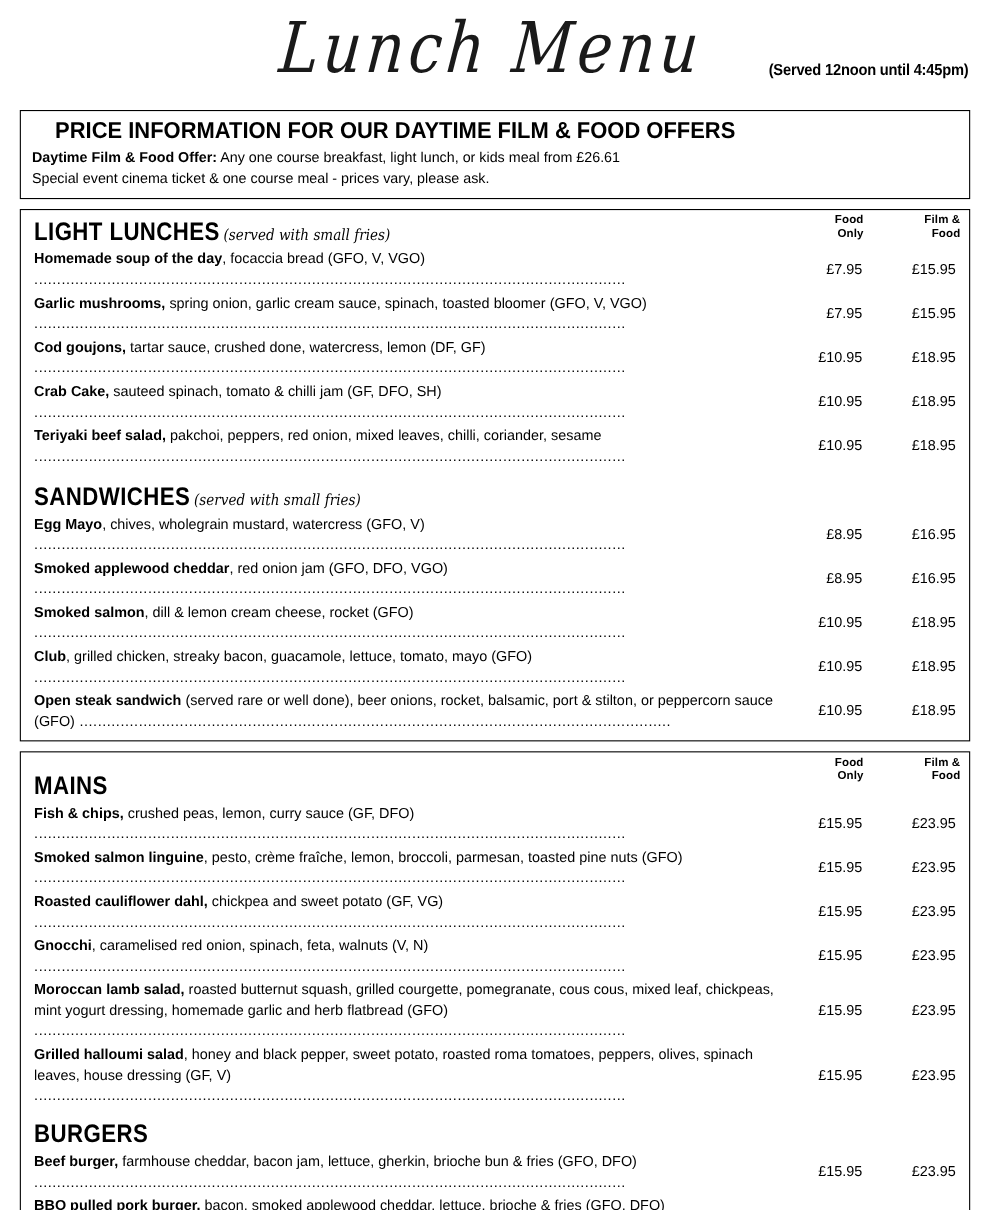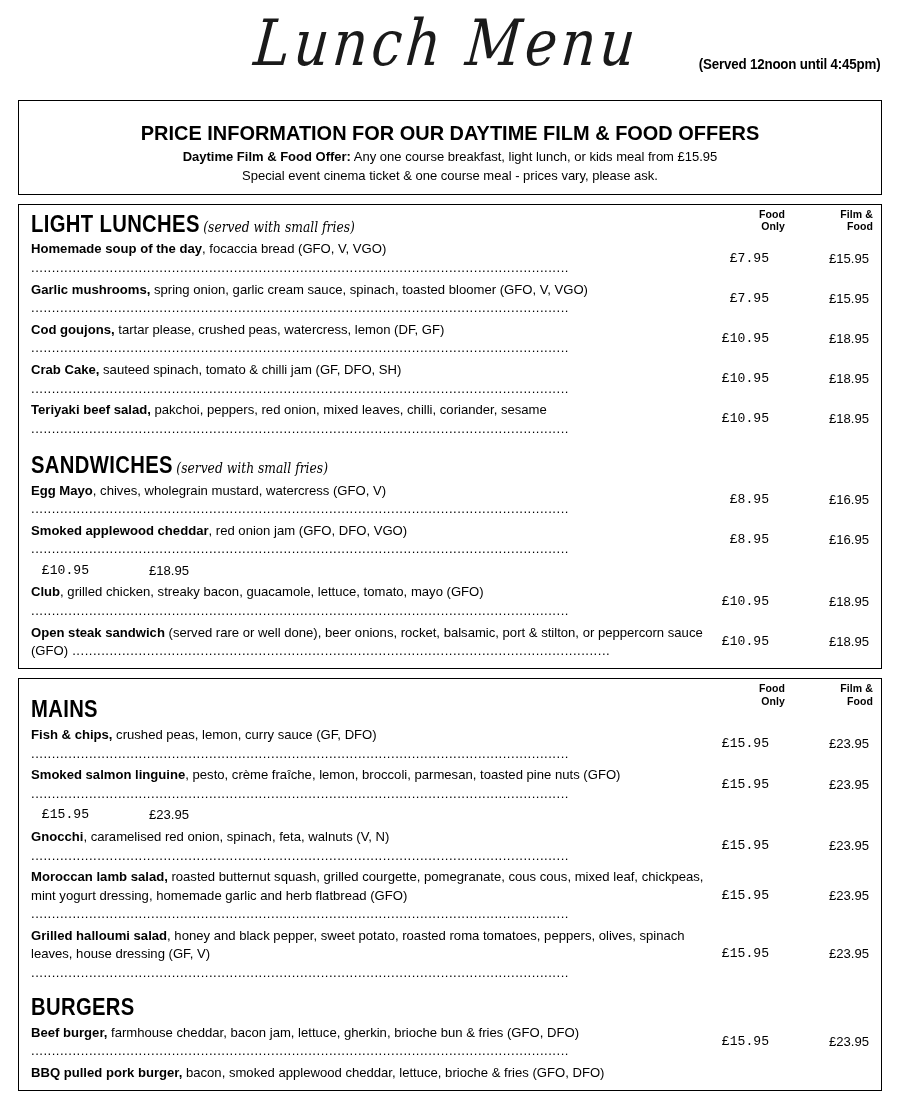--- a/index.html
+++ b/index.html
@@ -53,22 +53,21 @@
   
   .box {
     border: 1.6px solid #000;
     margin: 0 18px 9px 18px;
     background: #fff;
     box-sizing: border-box;
   }
 
   
   .price-banner {
-    padding: 20px 10px 8px 10px;
-    text-align: center;
+    padding: 6px 10px 8px 10px;
   }
   .price-banner .pb-title {
     font-family: "Liberation Sans Narrow", "Liberation Sans", sans-serif;
     font-size: 21px;
     font-weight: 700;
     letter-spacing: 0px;
     transform: scaleX(0.95);
     margin-bottom: 3px;
     white-space: nowrap;
   }
@@ -133,38 +132,38 @@
     display: inline;
     letter-spacing: 0.5px;
     color: #000;
   }
   .item .p1, .item .p2 {
     flex: 0 0 auto;
     text-align: right;
     font-size: 13.1px;
     white-space: nowrap;
   }
-  .item .p1 { width: 58px; margin-right: 38px; font-family: Liberation Mono, monospace; }
+  .item .p1 { width: 58px; margin-right: 23px; }
   .item .p2 { width: 62px; }
 
   
   .item.two-line { }
 </style>
 </head>
 <body>
 
 <div class="header">
   <div class="script-title">Lunch Menu</div>
   <div class="served-note">(Served 12noon until 4:45pm)</div>
 </div>
 
 <div class="box price-banner">
   <div class="pb-title">PRICE INFORMATION FOR OUR DAYTIME FILM &amp; FOOD OFFERS</div>
   <div class="pb-line">
-    <b>Daytime Film &amp; Food Offer:</b><span> Any one course breakfast, light lunch, or kids meal from £15.95</span>
+    <b>Daytime Film &amp; Food Offer:</b><span> Any one course breakfast, light lunch, or kids meal from £26.61</span>
   </div>
   <div class="pb-line">Special event cinema ticket &amp; one course meal - prices vary, please ask.</div>
 </div>
 
 <div class="box section-box">
   <div class="colhead food-only">
     <div>Food</div>
     <div>Only</div>
   </div>
   <div class="colhead film-food">
@@ -180,21 +179,21 @@
         <div class="desc"><b>Homemade soup of the day</b><span>, focaccia bread (GFO, V, VGO)</span><span class="leader"> ..................................................................................................................................</span></div>
         <div class="p1">£7.95</div>
         <div class="p2">£15.95</div>
       </div>
       <div class="item">
         <div class="desc"><b>Garlic mushrooms,</b><span> spring onion, garlic cream sauce, spinach, toasted bloomer (GFO, V, VGO)</span><span class="leader"> ..................................................................................................................................</span></div>
         <div class="p1">£7.95</div>
         <div class="p2">£15.95</div>
       </div>
       <div class="item">
-        <div class="desc"><b>Cod goujons,</b><span> tartar please, crushed peas, watercress, lemon (DF, GF)</span><span class="leader"> ..................................................................................................................................</span></div>
+        <div class="desc"><b>Cod goujons,</b><span> tartar sauce, crushed done, watercress, lemon (DF, GF)</span><span class="leader"> ..................................................................................................................................</span></div>
         <div class="p1">£10.95</div>
         <div class="p2">£18.95</div>
       </div>
       <div class="item">
         <div class="desc"><b>Crab Cake,</b><span> sauteed spinach, tomato &amp; chilli jam (GF, DFO, SH)</span><span class="leader"> ..................................................................................................................................</span></div>
         <div class="p1">£10.95</div>
         <div class="p2">£18.95</div>
       </div>
       <div class="item">
         <div class="desc"><b>Teriyaki beef salad,</b><span> pakchoi, peppers, red onion, mixed leaves, chilli, coriander, sesame</span><span class="leader"> ..................................................................................................................................</span></div>
@@ -211,20 +210,21 @@
         <div class="desc"><b>Egg Mayo</b><span>, chives, wholegrain mustard, watercress (GFO, V)</span><span class="leader"> ..................................................................................................................................</span></div>
         <div class="p1">£8.95</div>
         <div class="p2">£16.95</div>
       </div>
       <div class="item">
         <div class="desc"><b>Smoked applewood cheddar</b><span>, red onion jam (GFO, DFO, VGO)</span><span class="leader"> ..................................................................................................................................</span></div>
         <div class="p1">£8.95</div>
         <div class="p2">£16.95</div>
       </div>
       <div class="item">
+        <div class="desc"><b>Smoked salmon</b><span>, dill &amp; lemon cream cheese, rocket (GFO)</span><span class="leader"> ..................................................................................................................................</span></div>
         <div class="p1">£10.95</div>
         <div class="p2">£18.95</div>
       </div>
       <div class="item">
         <div class="desc"><b>Club</b><span>, grilled chicken, streaky bacon, guacamole, lettuce, tomato, mayo (GFO)</span><span class="leader"> ..................................................................................................................................</span></div>
         <div class="p1">£10.95</div>
         <div class="p2">£18.95</div>
       </div>
       <div class="item two-line">
         <div class="desc"><b>Open steak sandwich</b><span> (served rare or well done), beer onions, rocket, balsamic, port &amp; stilton, or peppercorn sauce (GFO)</span><span class="leader"> ..................................................................................................................................</span></div>
@@ -252,20 +252,21 @@
         <div class="desc"><b>Fish &amp; chips,</b><span> crushed peas, lemon, curry sauce (GF, DFO)</span><span class="leader"> ..................................................................................................................................</span></div>
         <div class="p1">£15.95</div>
         <div class="p2">£23.95</div>
       </div>
       <div class="item">
         <div class="desc"><b>Smoked salmon linguine</b><span>, pesto, crème fraîche, lemon, broccoli, parmesan, toasted pine nuts (GFO)</span><span class="leader"> ..................................................................................................................................</span></div>
         <div class="p1">£15.95</div>
         <div class="p2">£23.95</div>
       </div>
       <div class="item">
+        <div class="desc"><b>Roasted cauliflower dahl,</b><span> chickpea and sweet potato (GF, VG)</span><span class="leader"> ..................................................................................................................................</span></div>
         <div class="p1">£15.95</div>
         <div class="p2">£23.95</div>
       </div>
       <div class="item">
         <div class="desc"><b>Gnocchi</b><span>, caramelised red onion, spinach, feta, walnuts (V, N)</span><span class="leader"> ..................................................................................................................................</span></div>
         <div class="p1">£15.95</div>
         <div class="p2">£23.95</div>
       </div>
       <div class="item two-line">
         <div class="desc"><b>Moroccan lamb salad,</b><span> roasted butternut squash, grilled courgette, pomegranate, cous cous, mixed leaf, chickpeas, mint yogurt dressing, homemade garlic and herb flatbread (GFO)</span><span class="leader"> ..................................................................................................................................</span></div>

